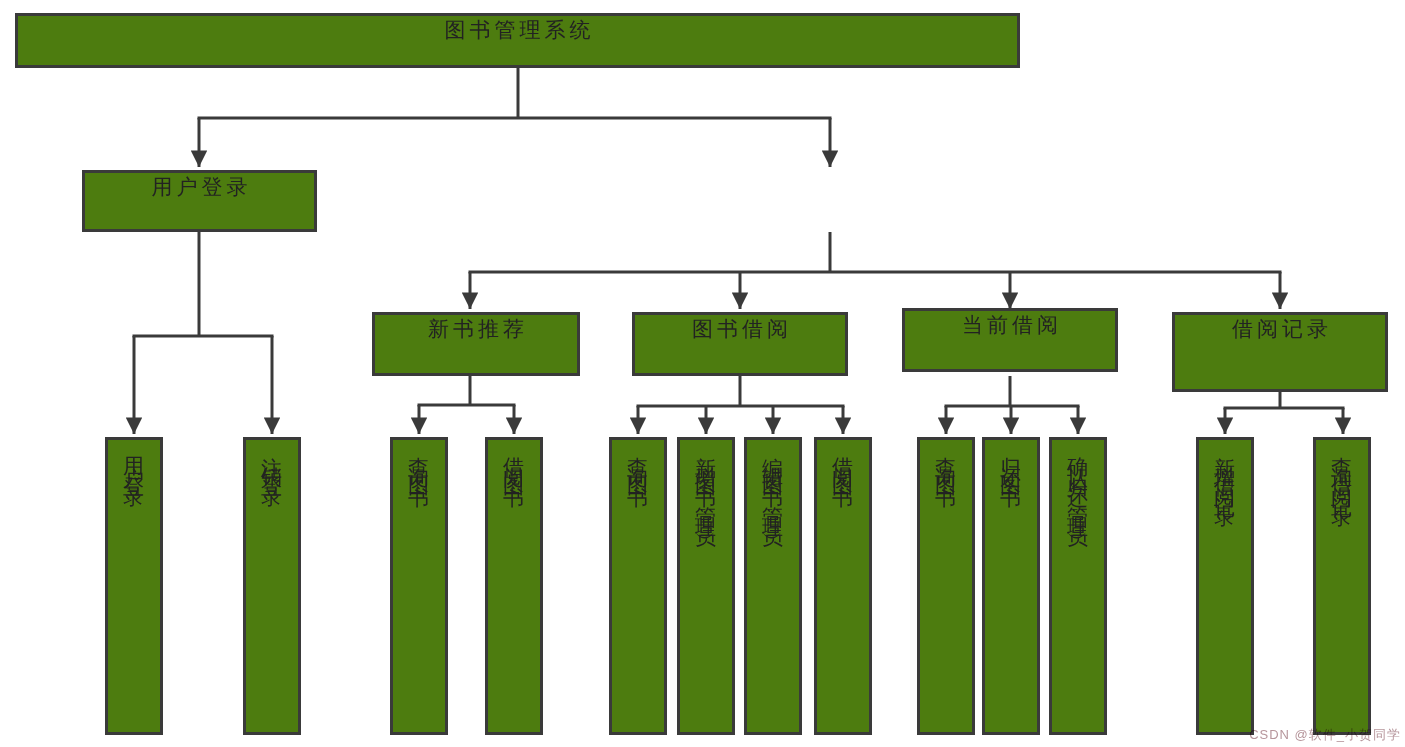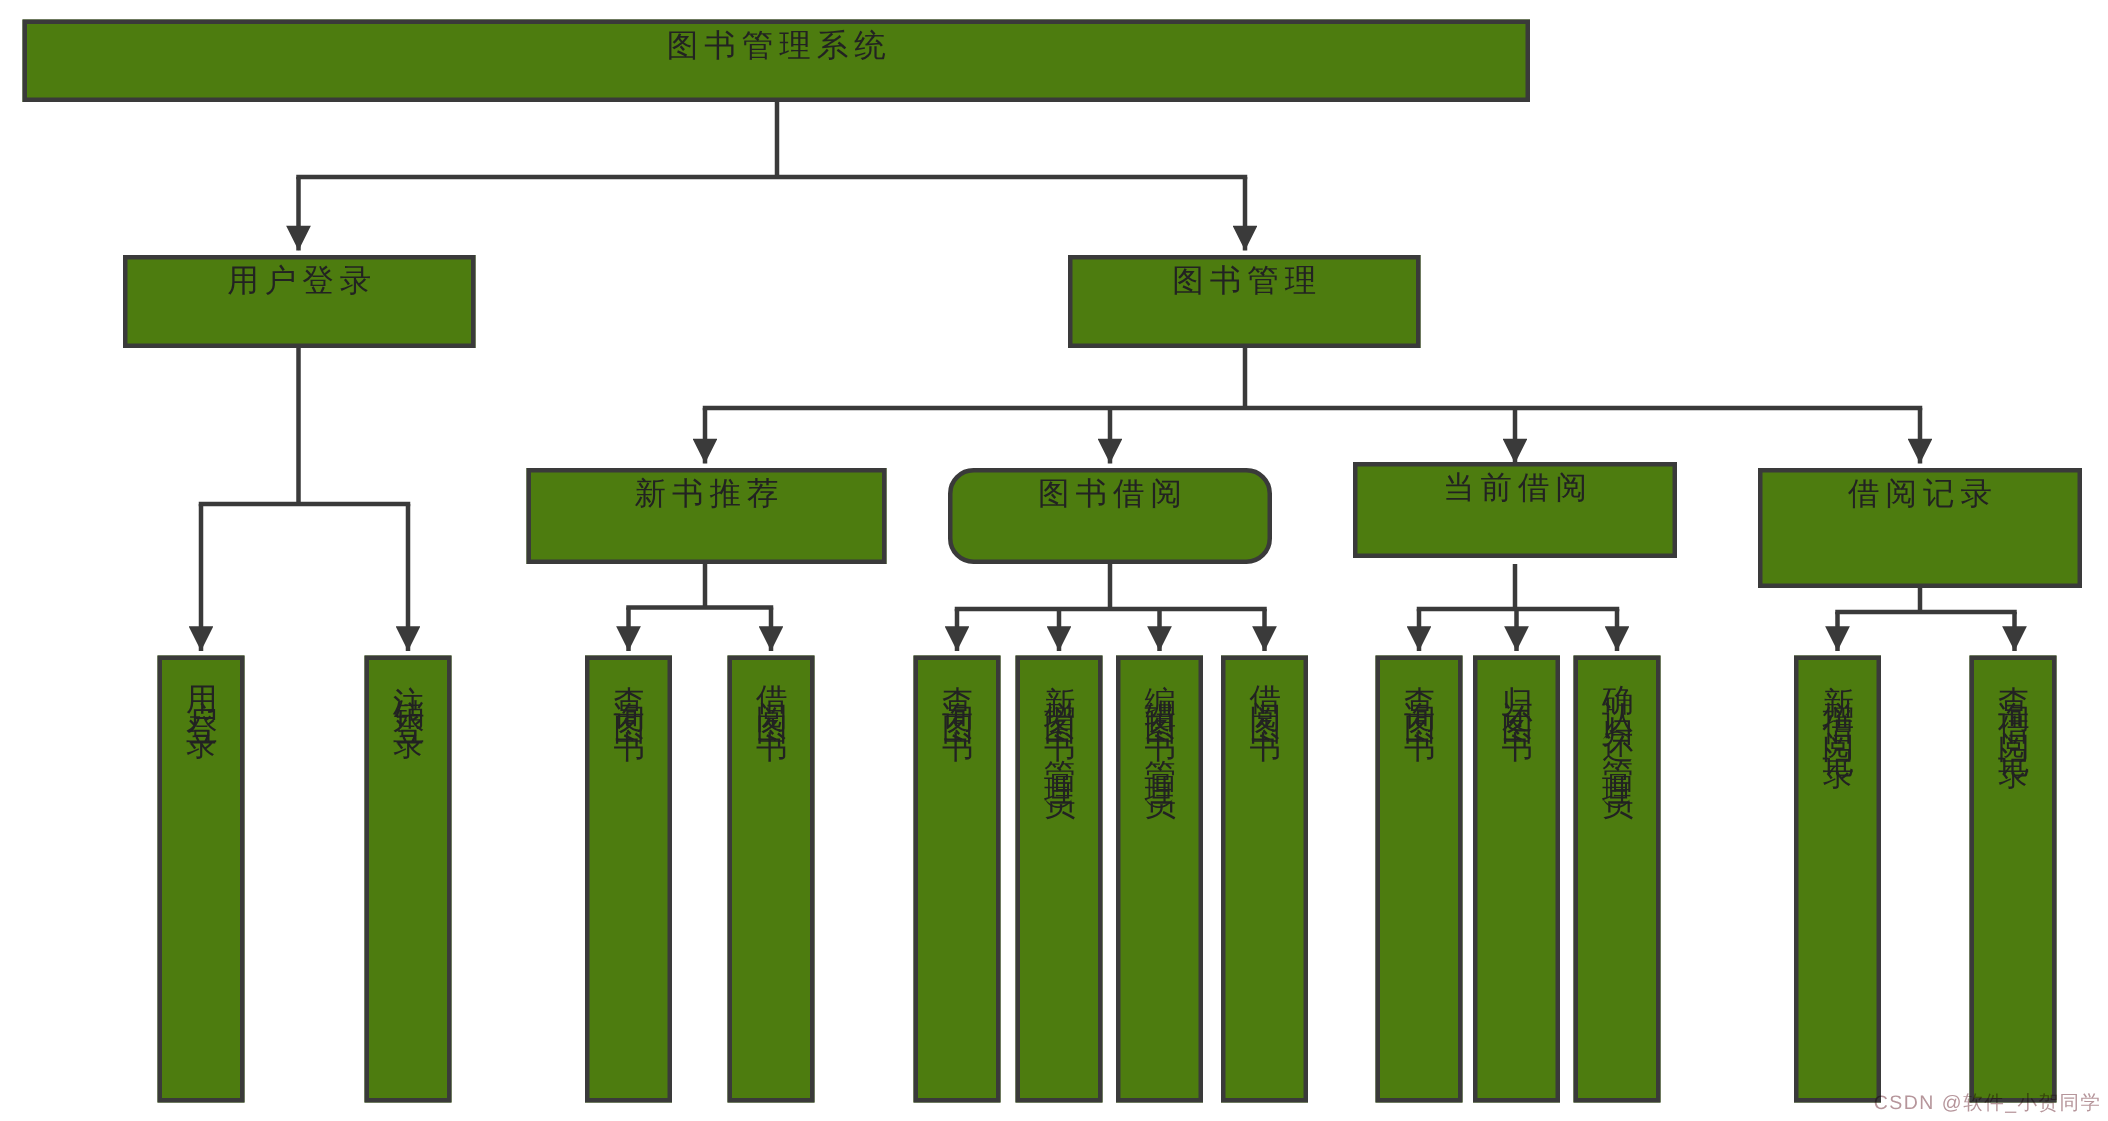--- a/index.html
+++ b/index.html
@@ -121,28 +121,25 @@
     </g>
   </svg>
 
   <div class="node h-box" style="left:15px;top:13px;width:1005px;height:55px;">
     <span>图书管理系统</span>
   </div>
 
   <div class="node h-box" style="left:82px;top:170px;width:235px;height:62px;">
     <span>用户登录</span>
   </div>
-  <div class="node h-box" style="left:712px;top:170px;width:235px;height:62px;">
-    <span>图书管理</span>
-  </div>
 
-  <div class="node h-box" style="left:351px;top:312px;width:240px;height:64px;font-family:Liberation Mono, monospace;">
+  <div class="node h-box" style="left:372px;top:312px;width:208px;height:64px;font-family:Liberation Mono, monospace;">
     <span>新书推荐</span>
   </div>
-  <div class="node h-box" style="left:632px;top:312px;width:216px;height:64px;border-radius:17px;">
+  <div class="node h-box" style="left:632px;top:312px;width:216px;height:64px;">
     <span>图书借阅</span>
   </div>
   <div class="node h-box" style="left:902px;top:308px;width:216px;height:64px;">
     <span>当前借阅</span>
   </div>
   <div class="node h-box" style="left:1172px;top:312px;width:216px;height:80px;">
     <span>借阅记录</span>
   </div>
 
   <div class="node v-box" style="left:105px;top:437px;width:58px;height:298px;">

